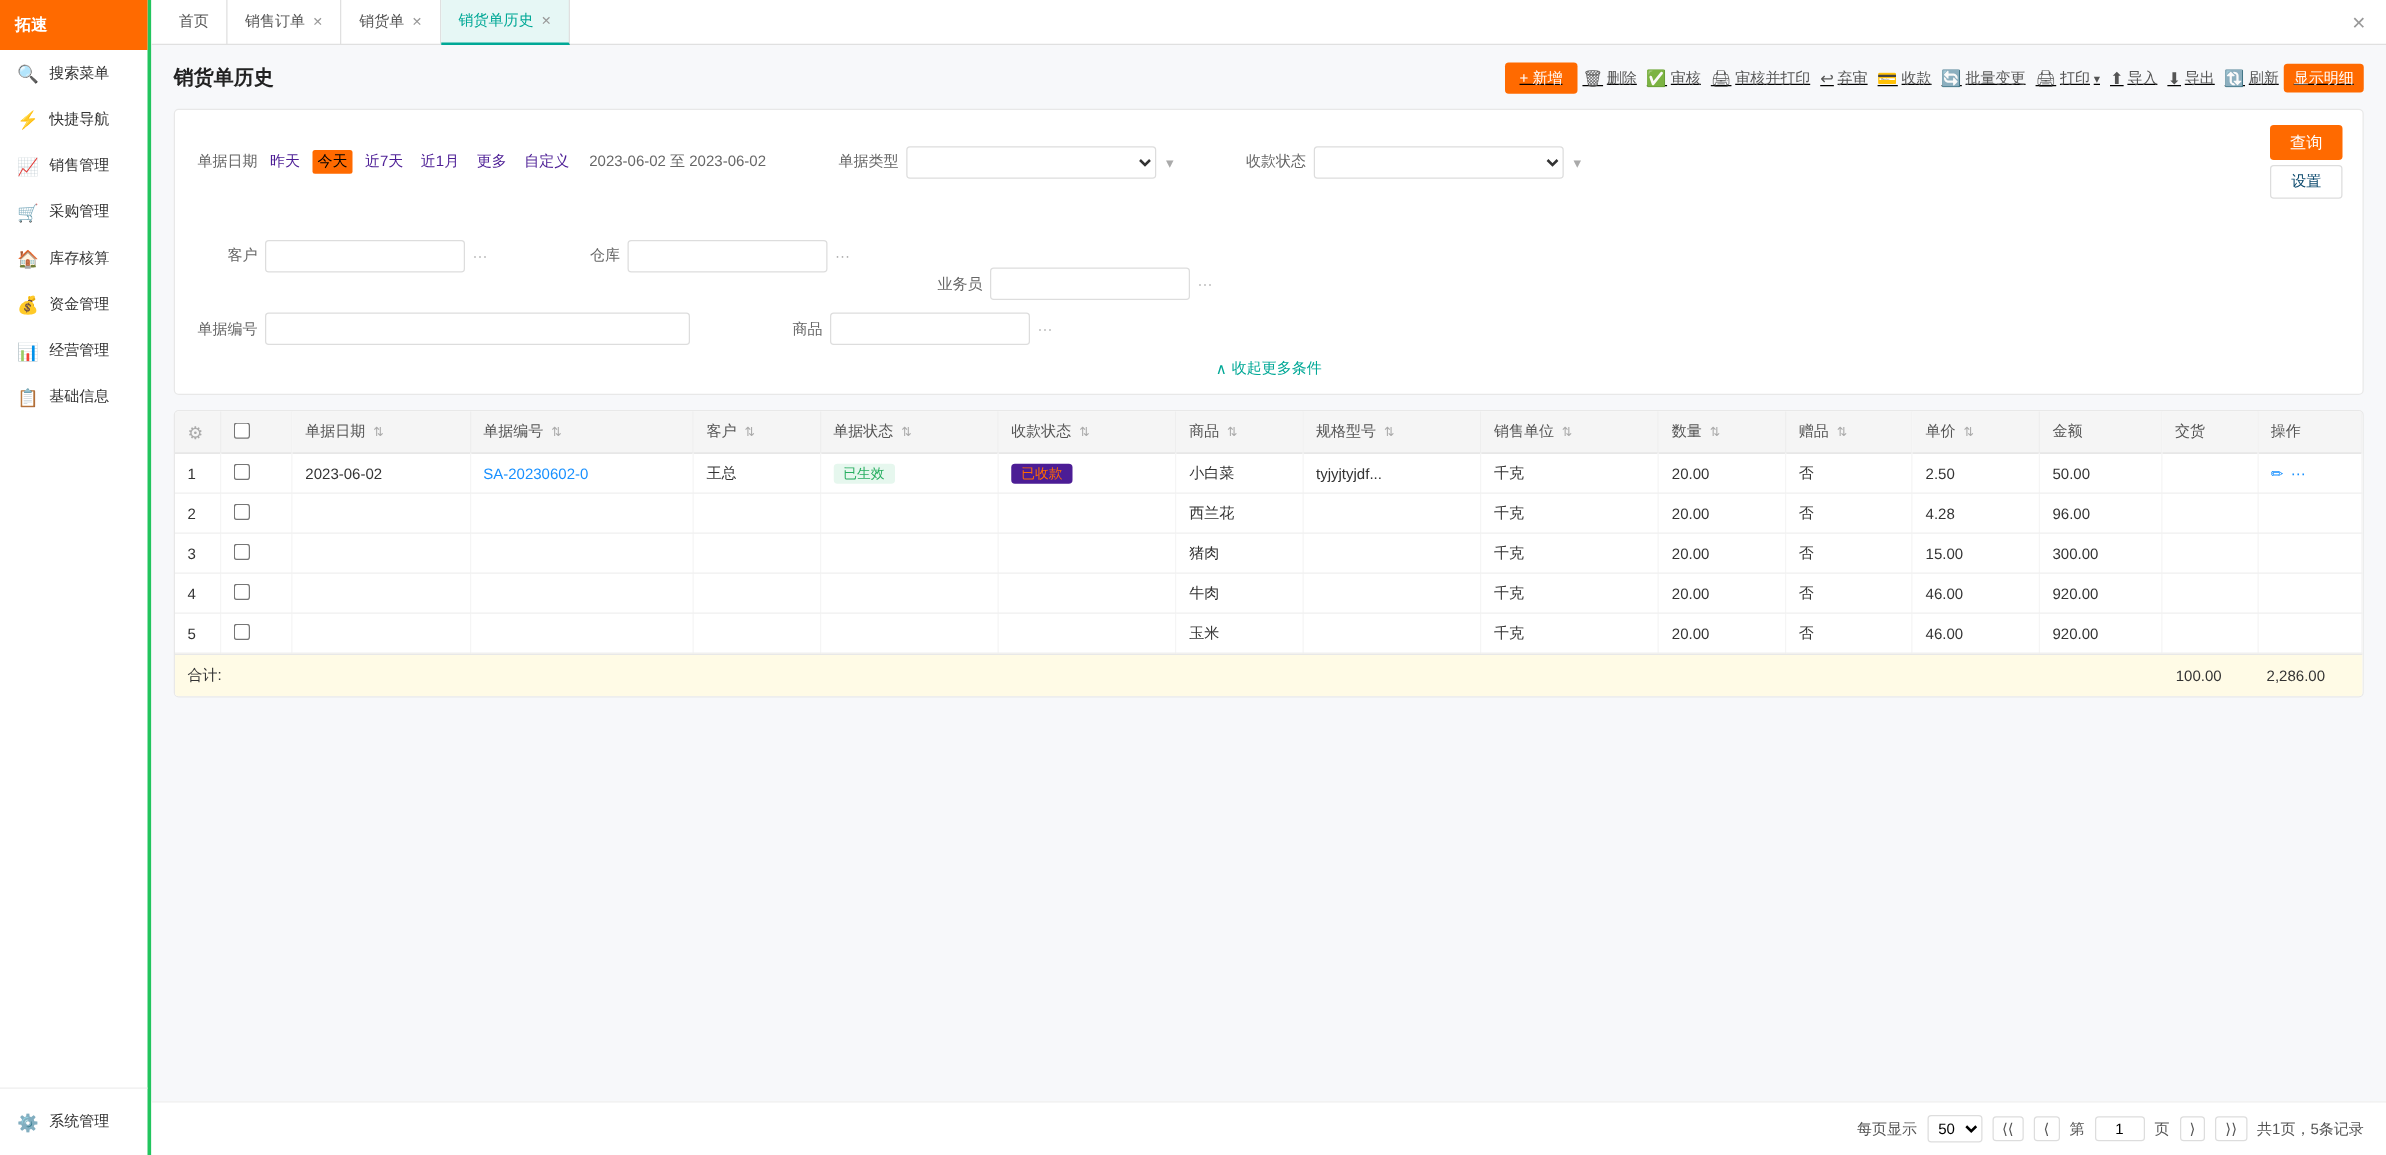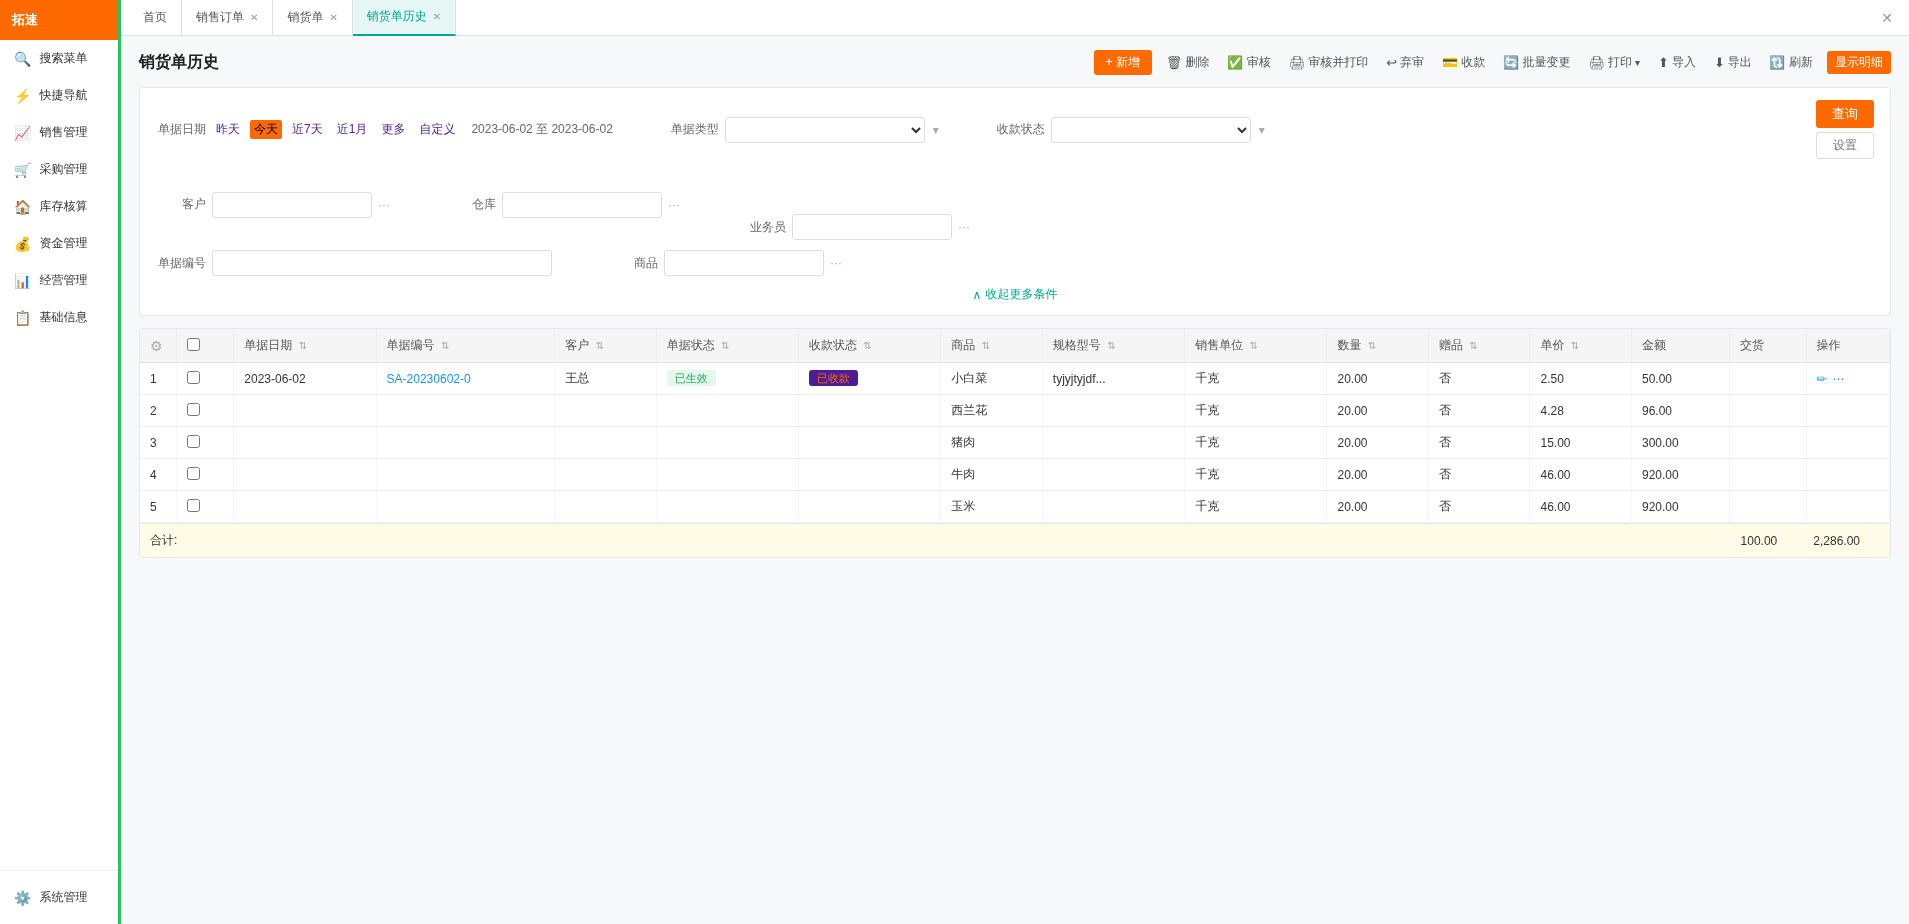--- a/index.html
+++ b/index.html
@@ -90,22 +90,22 @@
     .page-header {
       display: flex;
       align-items: center;
       justify-content: space-between;
       margin-bottom: 12px;
     }
     .page-title { font-size: 16px; font-weight: bold; color: #222; }
     .toolbar {
       display: flex;
       align-items: center;
-      gap: 10px;
       flex-wrap: wrap;
+      text-decoration: underline;
     }
     .toolbar-btn {
       display: flex;
       align-items: center;
       gap: 3px;
       cursor: pointer;
       font-size: 12px;
       color: #555;
       padding: 2px 4px;
     }
@@ -123,21 +123,21 @@
       background: #ff6a00;
       color: #fff;
       border: none;
       padding: 5px 16px;
       border-radius: 3px;
       cursor: pointer;
       font-size: 13px;
     }
     .btn-setting {
       background: #fff;
-      color: #737373;
+      color: #0c4a6e;
       border: 1px solid #ddd;
       padding: 4px 0;
       border-radius: 3px;
       cursor: pointer;
       font-size: 12px;
     }
 
     
     .filter-panel {
       background: #fff;
@@ -671,13 +671,27 @@
         <span class="footer-label">合计:</span>
         <div class="footer-sum">
           <span>100.00</span>
           <span>2,286.00</span>
         </div>
       </div>
     </div>
 
   </div>
 
+  <div class="pagination-bar">
+    <span>每页显示</span>
+    <select class="page-select">
+      <option>50</option>
+    </select>
+    <button class="page-btn">⟨⟨</button>
+    <button class="page-btn">⟨</button>
+    <span>第</span>
+    <input class="page-input" type="text" value="1" style="">
+    <span>页</span>
+    <button class="page-btn">⟩</button>
+    <button class="page-btn">⟩⟩</button>
+    <span>共1页，5条记录</span>
+  </div>
 </div>
 
 </body></html>

